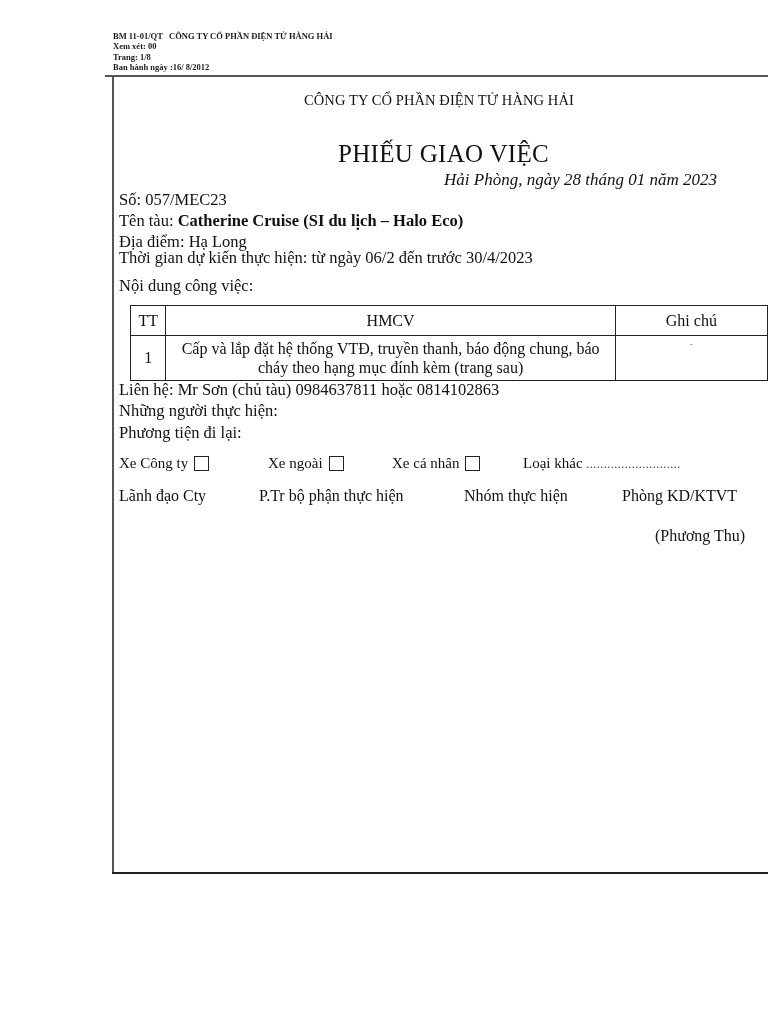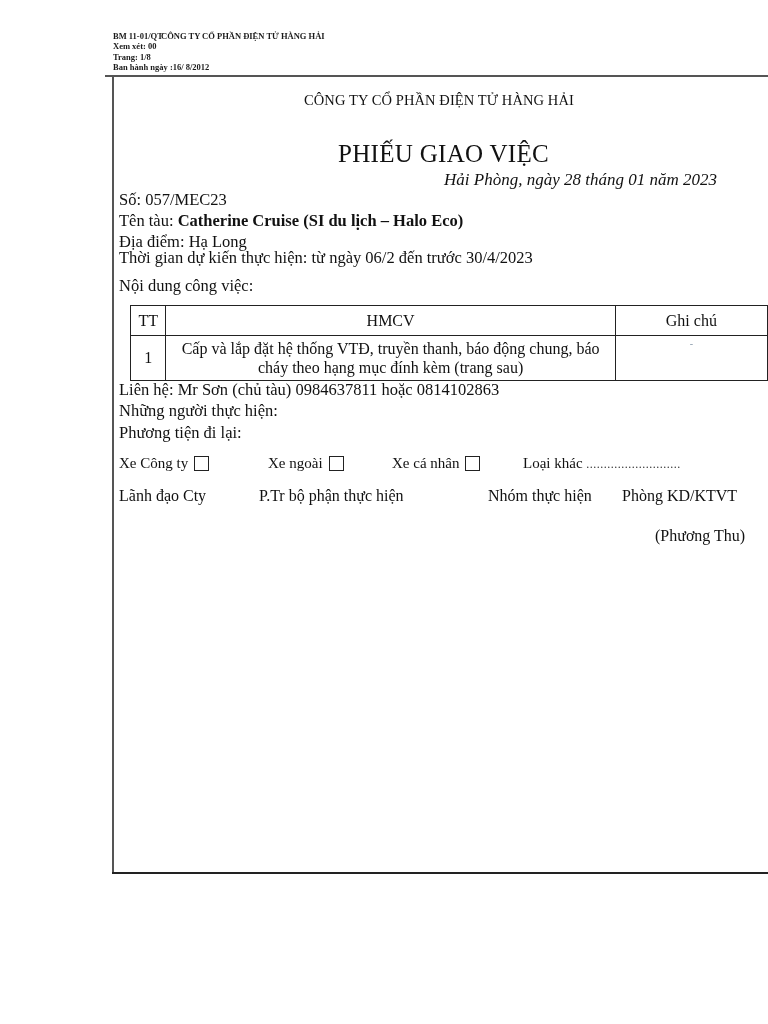--- a/index.html
+++ b/index.html
@@ -19,21 +19,21 @@
 
     
     .hdr {
       font-family: "Liberation Serif", serif;
       font-weight: bold;
       font-size: 8.5px;
       line-height: 10px;
       left: 113px;
       color: #1a1a1a;
     }
-    .hdr .code { display: inline-block; width: 48px; }
+    .hdr .code { display: inline-block; width: 56px; }
 
     
     .frame-top {
       position: absolute; left: 105px; top: 75px; width: 663px; height: 2px;
       background: #555;
     }
     .frame-left {
       position: absolute; left: 112px; top: 77px; width: 2px; height: 797px;
       background: #555;
     }
@@ -179,16 +179,16 @@
 <div class="cb-item" style="left:392px; top:455px; font-size:15px;">
   <span>Xe cá nhân</span><span class="cb-box"></span>
 </div>
 <div class="cb-item" style="left:523px; top:455px; font-size:15px;">
   <span>Loại khác</span>
   <span class="dots">...........................</span>
 </div>
 
 <div class="abs sign" style="left:119px;">Lãnh đạo Cty</div>
 <div class="abs sign" style="left:259px;">P.Tr bộ phận thực hiện</div>
-<div class="abs sign" style="left:488px;">Nhóm thực hiện</div>
+<div class="abs sign" style="left:464px;">Nhóm thực hiện</div>
 <div class="abs sign" style="left:622px;">Phòng KD/KTVT</div>
 
 <div class="abs signer">(Phương Thu)</div>
 
 </body></html>

